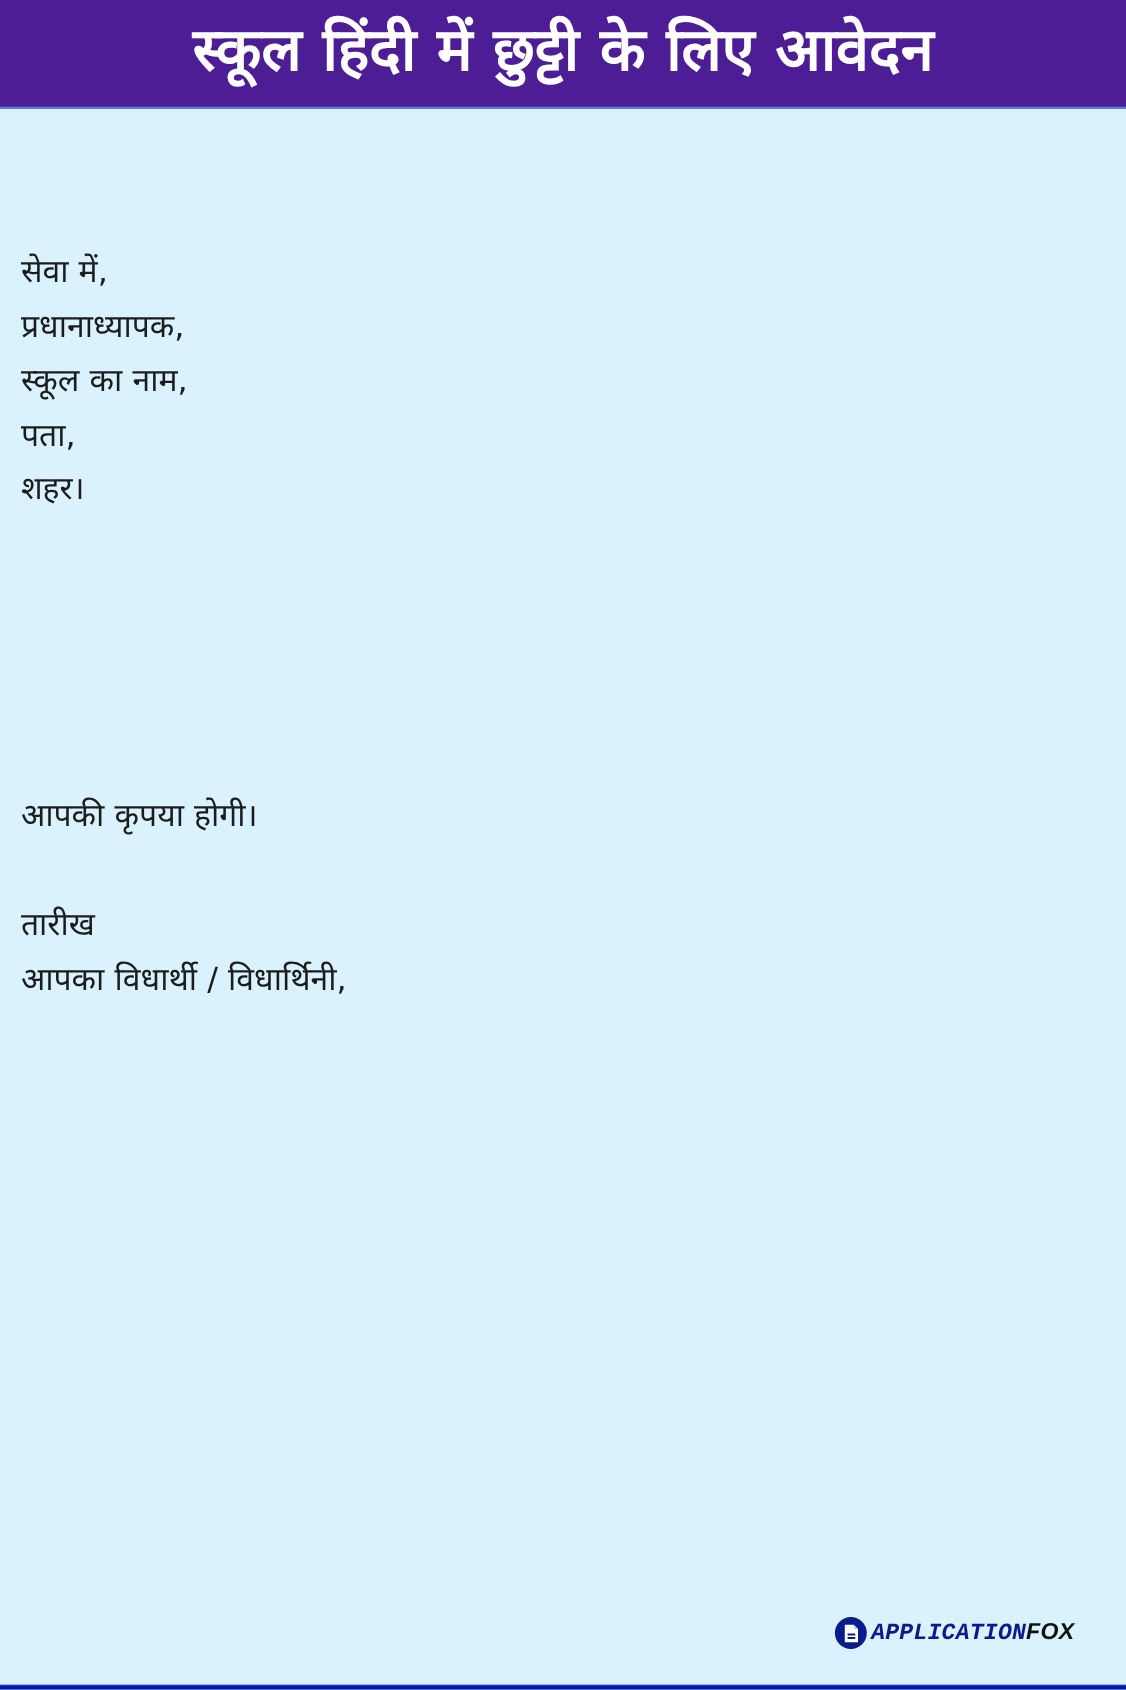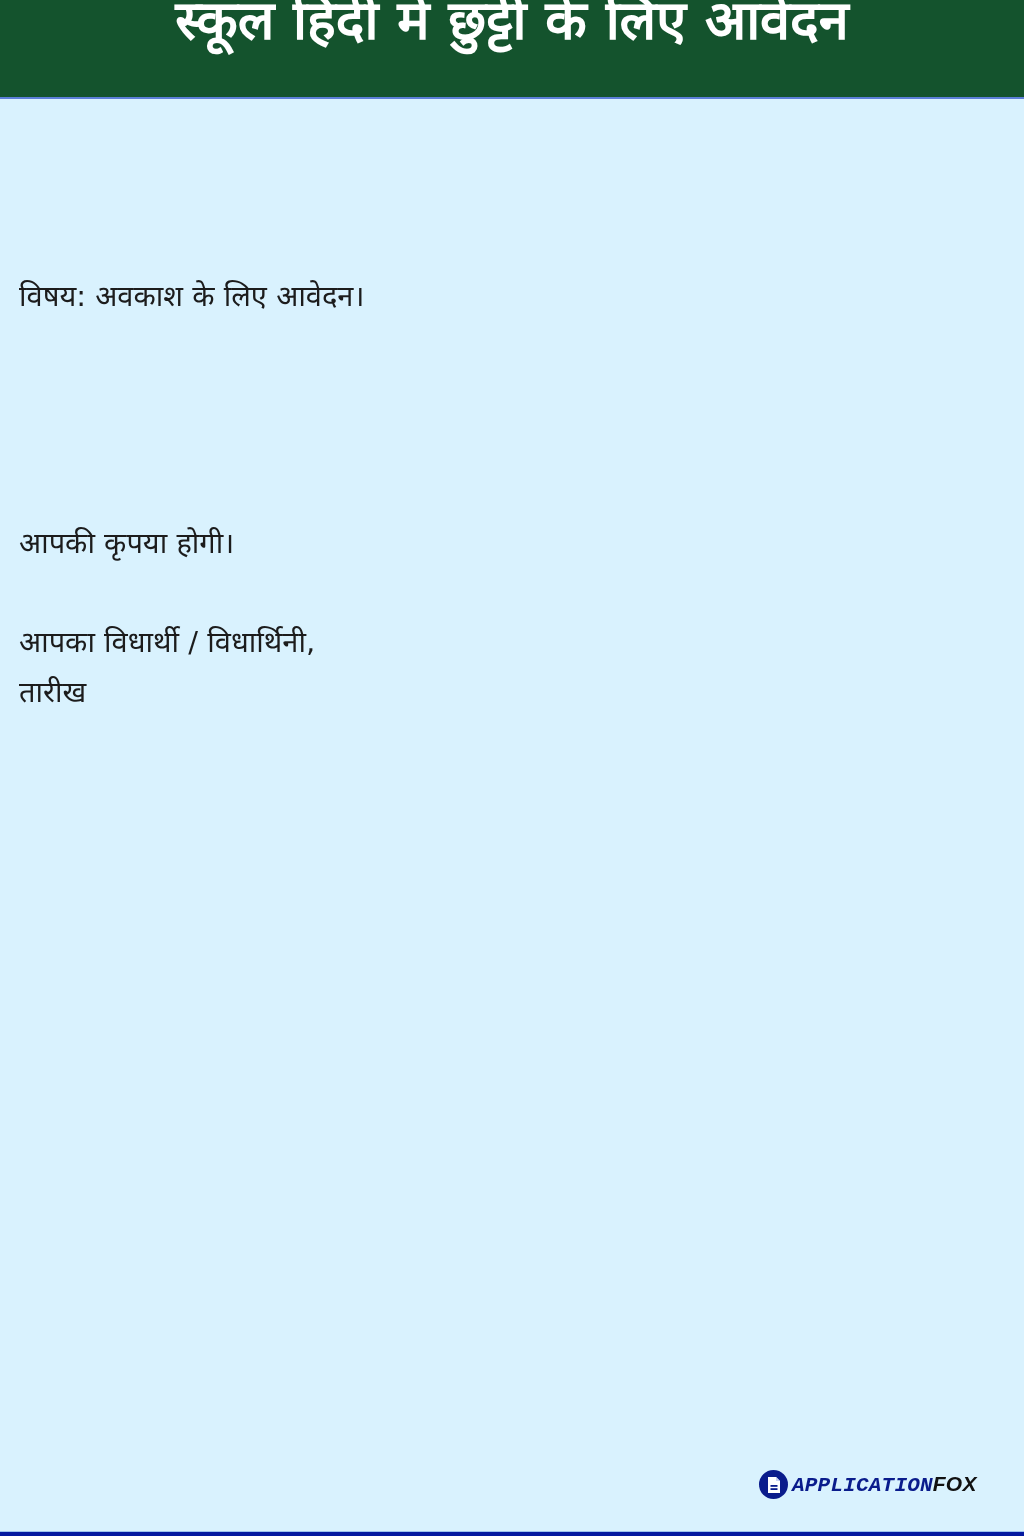--- a/index.html
+++ b/index.html
@@ -13,24 +13,24 @@
       position: relative;
       overflow: hidden;
       font-family: "DejaVu Sans", "Liberation Sans", sans-serif;
       color: #1a1a1a;
     }
     .header {
       position: absolute;
       left: 0; top: 0;
       width: 1024px;
       height: 97px;
-      background: #14532d;
+      background: #4c1d95;
       border-bottom: 2px solid #5c7fd8;
       display: flex;
-      align-items: flex-start;
+      align-items: center;
       justify-content: center;
     }
     .header-title {
       color: #ffffff;
       font-family: "DejaVu Sans", sans-serif;
       font-weight: bold;
       font-size: 54px;
       letter-spacing: 0px;
       line-height: 1;
       margin-top: -6px;
@@ -95,31 +95,37 @@
     }
   </style>
 </head>
 <body>
 
 <div class="header">
   <div class="header-title">स्कूल हिंदी में छुट्टी के लिए आवेदन</div>
 </div>
 
 <div class="letter">
+  <div>
+    <span class="line">सेवा में,</span>
+    <span class="line">प्रधानाध्यापक,</span>
+    <span class="line">स्कूल का नाम,</span>
+    <span class="line">पता,</span>
+    <span class="line">शहर।</span>
+  </div>
   <span class="gap"></span>
-  <span class="line">विषय: अवकाश के लिए आवेदन।</span>
   <span class="gap"></span>
   <span class="gap"></span>
   <span class="gap"></span>
   <span class="gap"></span>
   <span class="line">आपकी कृपया होगी।</span>
   <span class="gap"></span>
   <div>
+    <span class="line">तारीख</span>
     <span class="line">आपका विधार्थी / विधार्थिनी,</span>
-    <span class="line">तारीख</span>
   </div>
 </div>
 
 <div class="footer-logo">
   <span class="logo-icon">
     <svg width="16" height="18" viewBox="0 0 16 18">
       <path d="M2 1 H10 L14 5 V17 H2 Z" fill="#ffffff"></path>
       <path d="M10 1 V5 H14" fill="#c9d3f5"></path>
       <rect x="4.5" y="9" width="7" height="1.8" fill="#0a1c8c"></rect>
       <rect x="4.5" y="12.2" width="7" height="1.8" fill="#0a1c8c"></rect>

